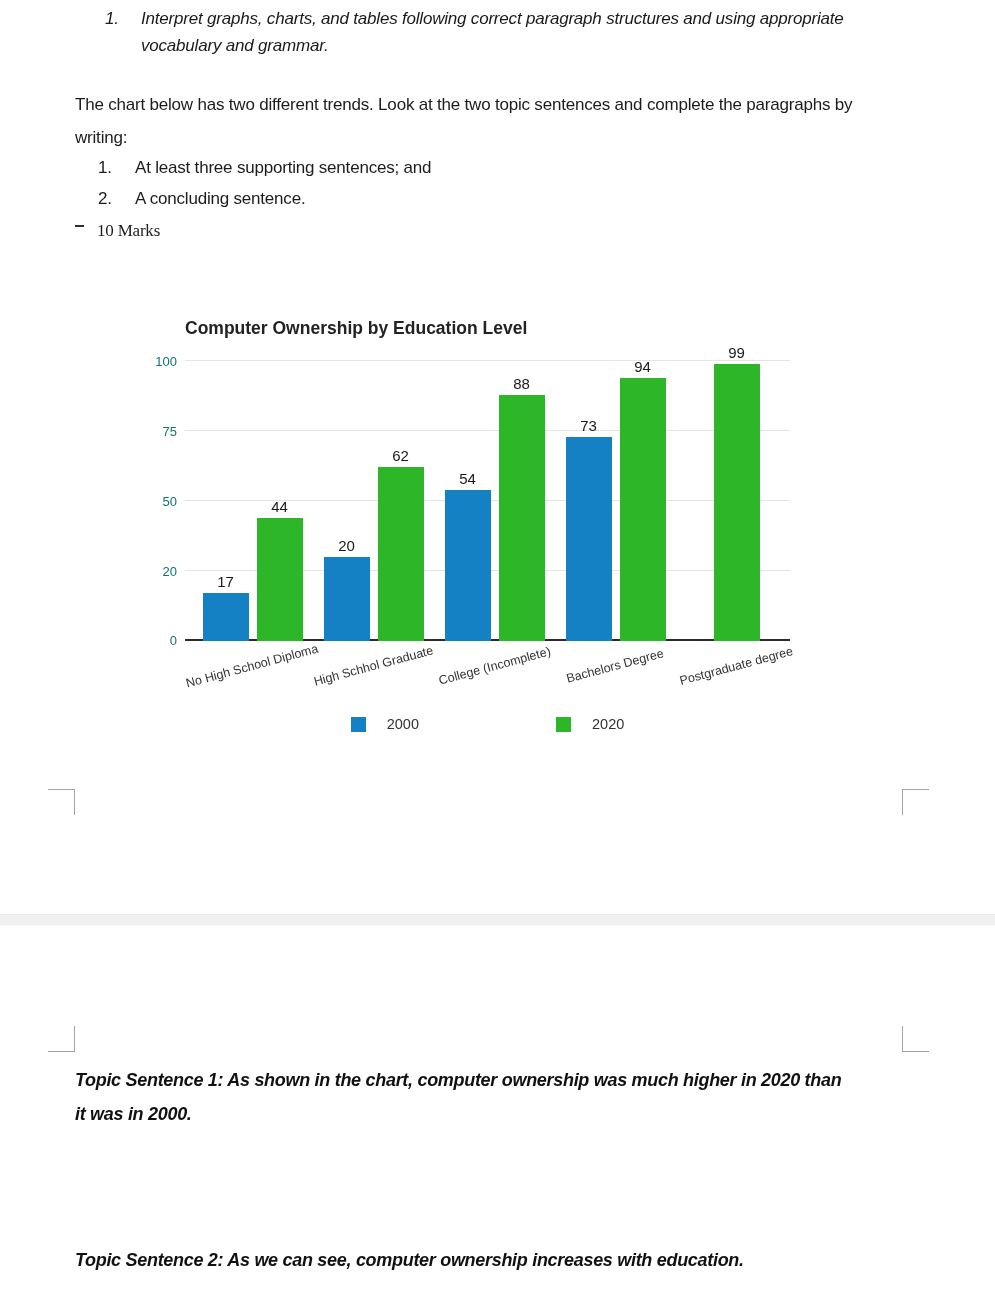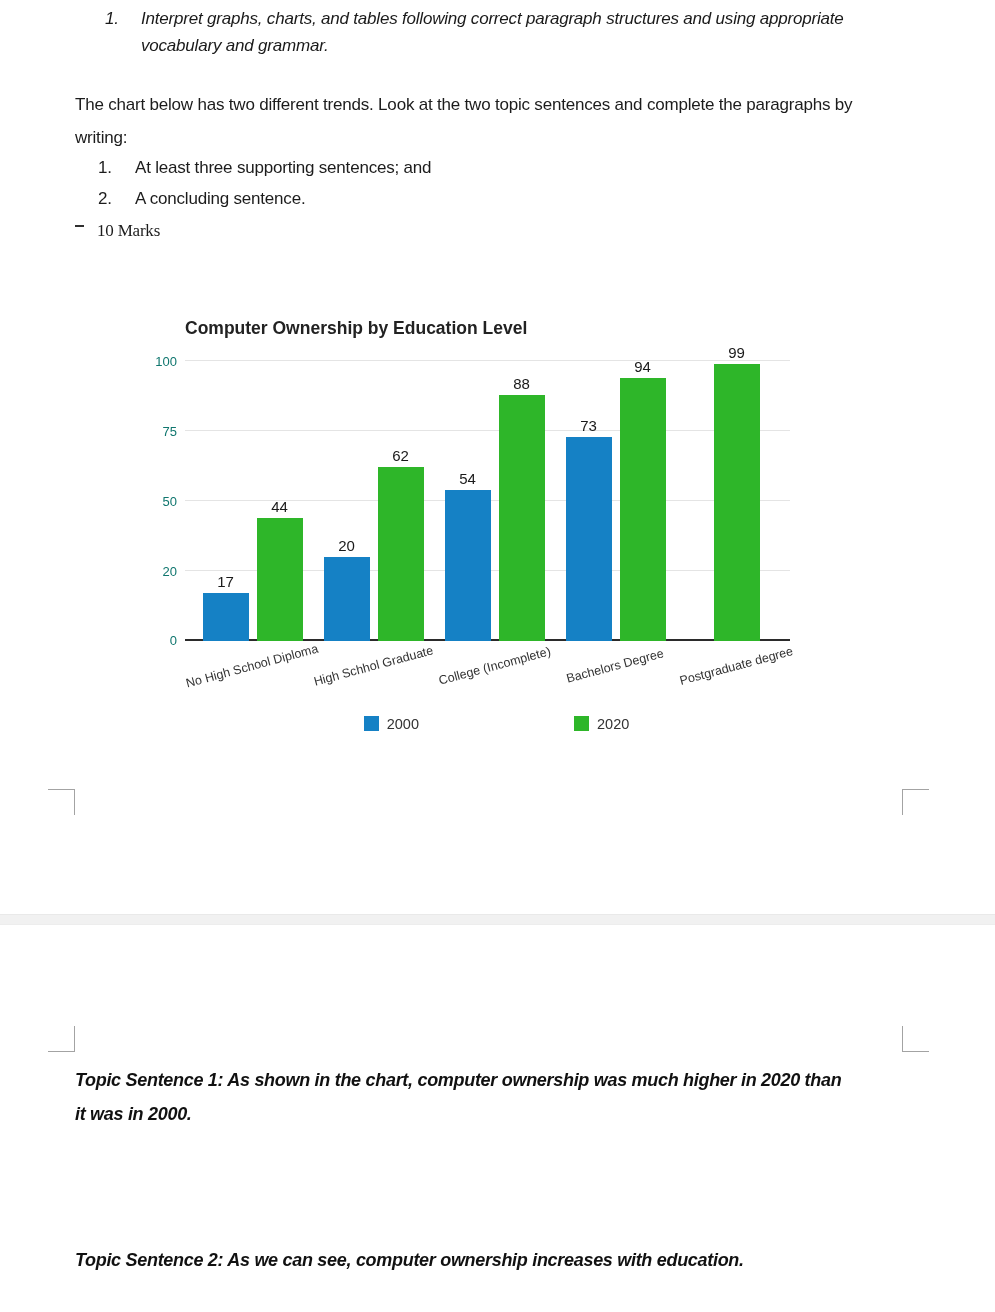--- a/index.html
+++ b/index.html
@@ -72,21 +72,21 @@
   .xcell span {
     white-space: nowrap; display: inline-block;
     transform: rotate(-15deg);
     font-size: 12.5px; color: #333; margin-top: 14px;
   }
 
   .legend {
     position: absolute; left: 185px; top: 716px; width: 605px;
     display: flex; justify-content: center; gap: 137px;
   }
-  .legend-item { display: flex; align-items: flex-start; gap: 8px; font-size: 14.5px; color: #333; margin-left: 18px; }
+  .legend-item { display: flex; align-items: flex-end; gap: 21px; font-size: 14.5px; color: #333; }
   .swatch { width: 15px; height: 15px; flex: none; }
 
   
   .mark { position: absolute; width: 27px; height: 26px; }
   .mark.tl-of-bottom { left: 48px;  top: 789px;  border-top: 1.5px solid #a3a3a3; border-right: 1.5px solid #a3a3a3; }
   .mark.tr-of-bottom { left: 902px; top: 789px;  border-top: 1.5px solid #a3a3a3; border-left: 1.5px solid #a3a3a3; }
   .mark.bl-of-top    { left: 48px;  top: 1026px; border-bottom: 1.5px solid #a3a3a3; border-right: 1.5px solid #a3a3a3; }
   .mark.br-of-top    { left: 902px; top: 1026px; border-bottom: 1.5px solid #a3a3a3; border-left: 1.5px solid #a3a3a3; }
 
   

